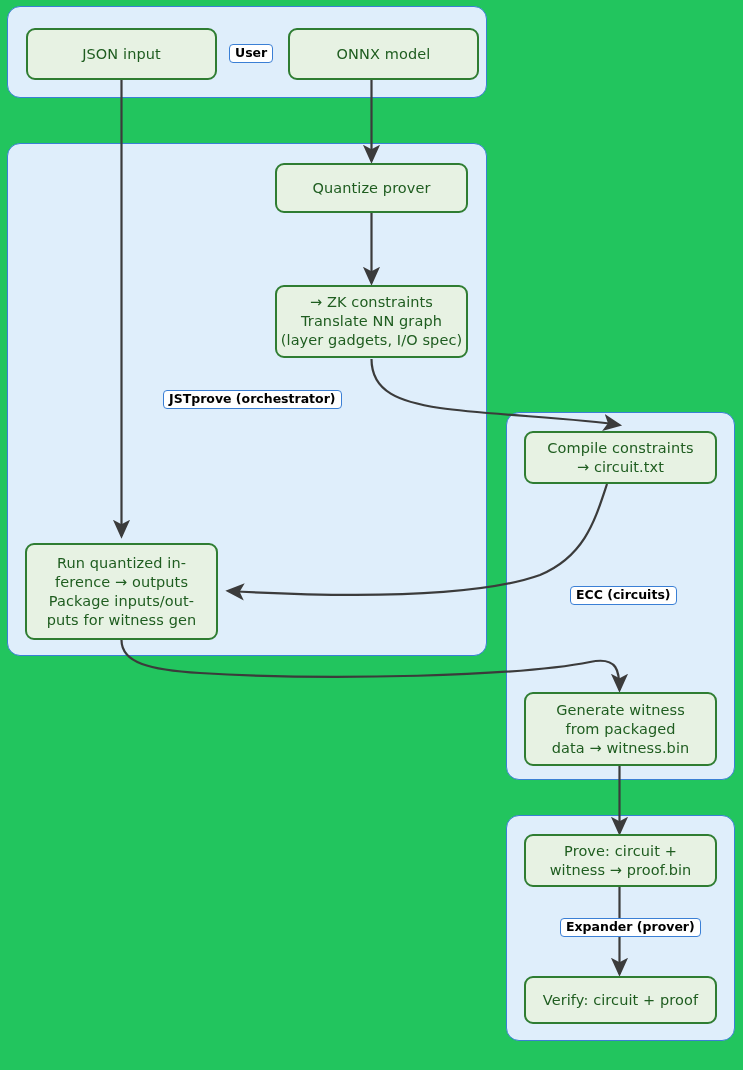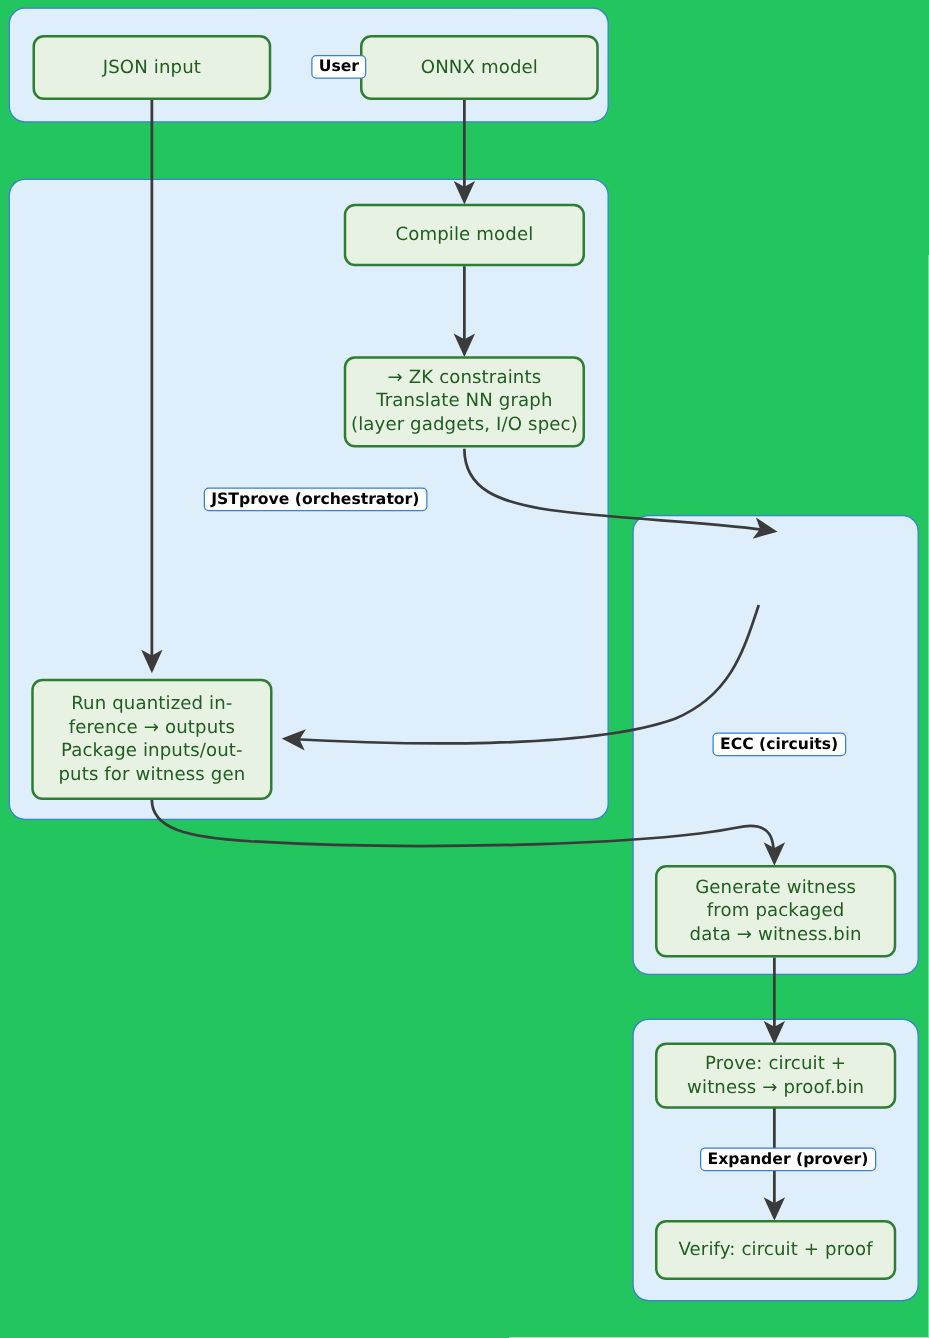--- a/index.html
+++ b/index.html
@@ -118,41 +118,47 @@
   </div>
 
   <div class="node" style="left:288px; top:28px; width:191px; height:52px;">
     <div>
       <span class="nl">ONNX model</span>
     </div>
   </div>
 
   <div class="node" style="left:275px; top:163px; width:193px; height:50px;">
     <div>
-      <span class="nl">Compile model</span>
+      <span class="nl">Quantize prover</span>
     </div>
   </div>
 
   <div class="node" style="left:275px; top:285px; width:193px; height:73px;">
     <div>
       <span class="nl">→ ZK constraints</span>
       <span class="nl">Translate NN graph</span>
       <span class="nl">(layer gadgets, I/O spec)</span>
     </div>
   </div>
 
   <div class="node" style="left:25px; top:543px; width:193px; height:97px;">
     <div>
       <span class="nl">Run quantized in-</span>
       <span class="nl">ference → outputs</span>
       <span class="nl">Package inputs/out-</span>
       <span class="nl">puts for witness gen</span>
     </div>
   </div>
 
+  <div class="node" style="left:524px; top:431px; width:193px; height:53px;">
+    <div>
+      <span class="nl">Compile constraints</span>
+      <span class="nl">→ circuit.txt</span>
+    </div>
+  </div>
 
   <div class="node" style="left:524px; top:692px; width:193px; height:74px;">
     <div>
       <span class="nl">Generate witness</span>
       <span class="nl">from packaged</span>
       <span class="nl">data → witness.bin</span>
     </div>
   </div>
 
   <div class="node" style="left:524px; top:834px; width:193px; height:53px;">
@@ -161,21 +167,21 @@
       <span class="nl">witness → proof.bin</span>
     </div>
   </div>
 
   <div class="node" style="left:524px; top:976px; width:193px; height:48px;">
     <div>
       <span class="nl">Verify: circuit + proof</span>
     </div>
   </div>
 
-  <div class="tag" style="left:229px; top:44px; height:19px;margin-left:20px;">User</div>
+  <div class="tag" style="left:229px; top:44px; height:19px;">User</div>
 
   <div class="tag" style="left:163px; top:390px; height:19px;">JSTprove (orchestrator)</div>
 
   <div class="tag" style="left:570px; top:586px; height:19px;">ECC (circuits)</div>
 
   <div class="tag" style="left:560px; top:918px; height:19px;">Expander (prover)</div>
 
 </div>
 
 </body></html>

